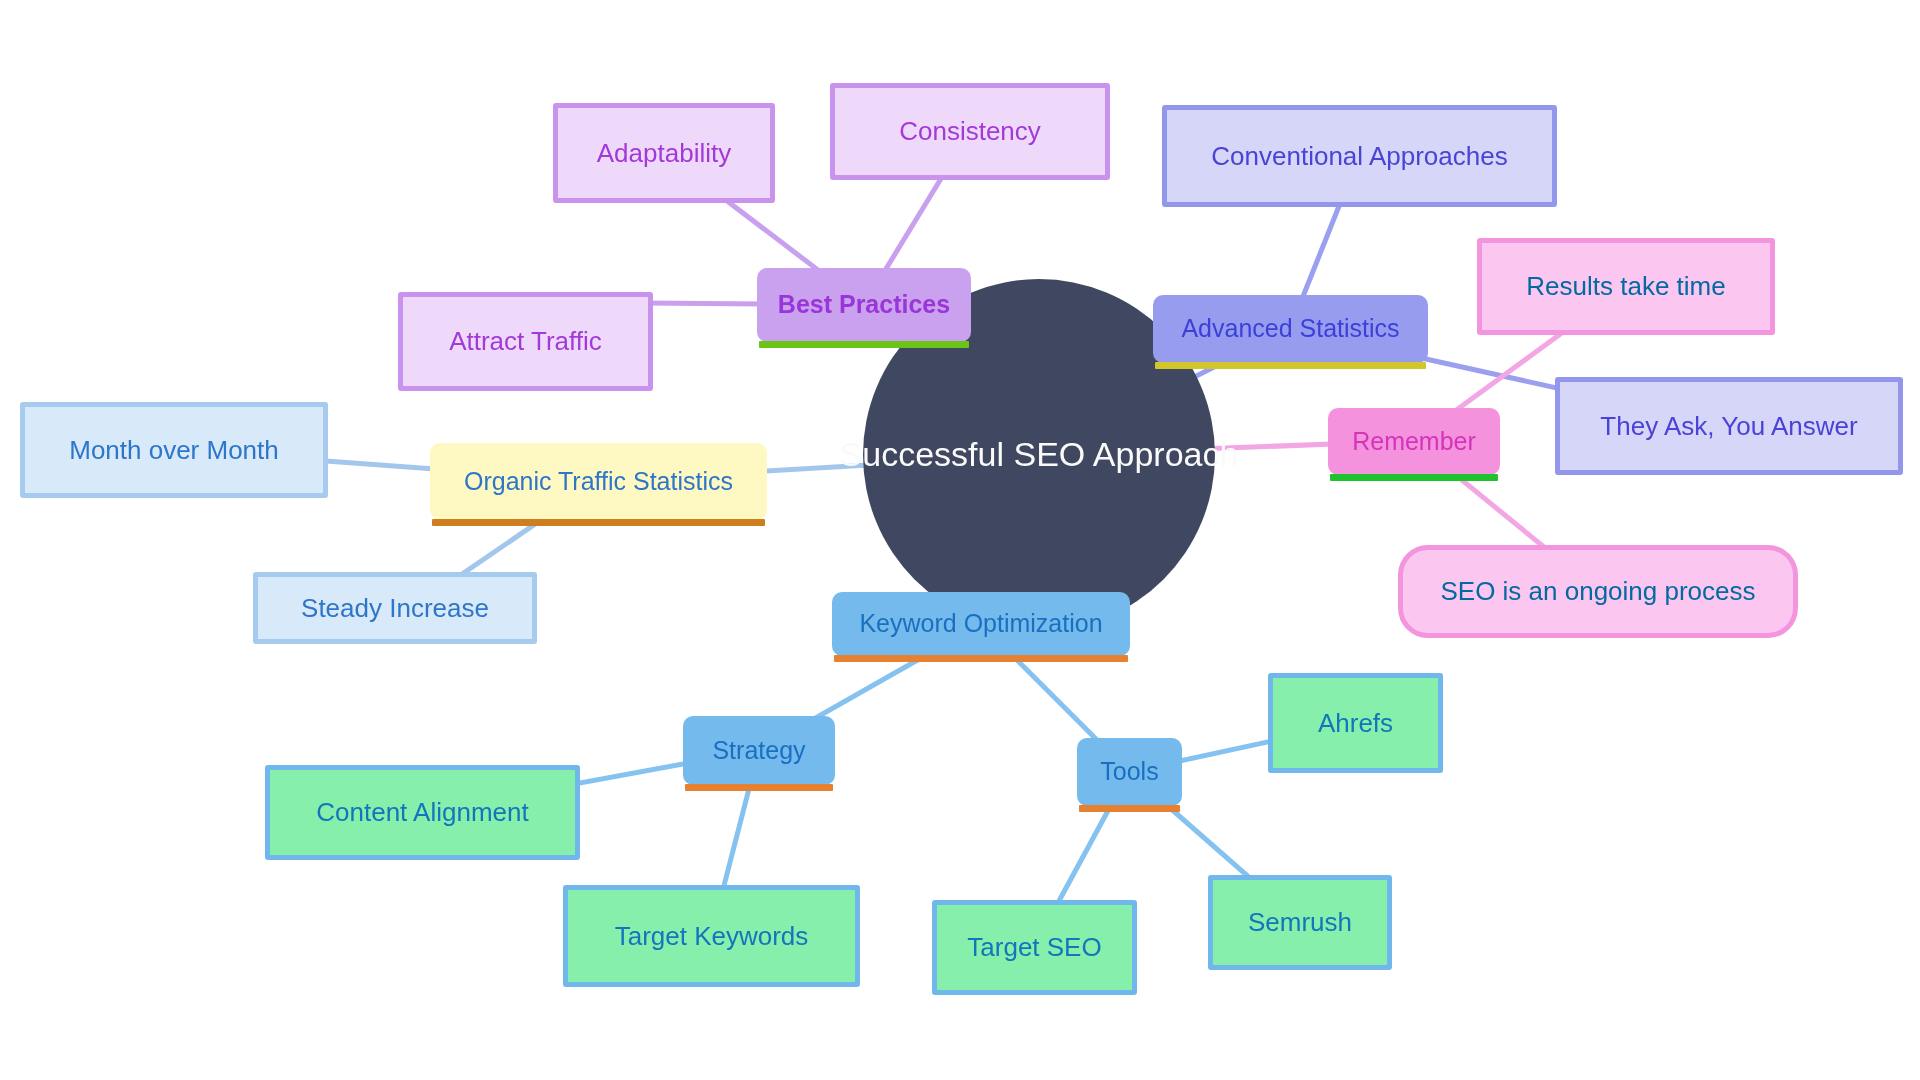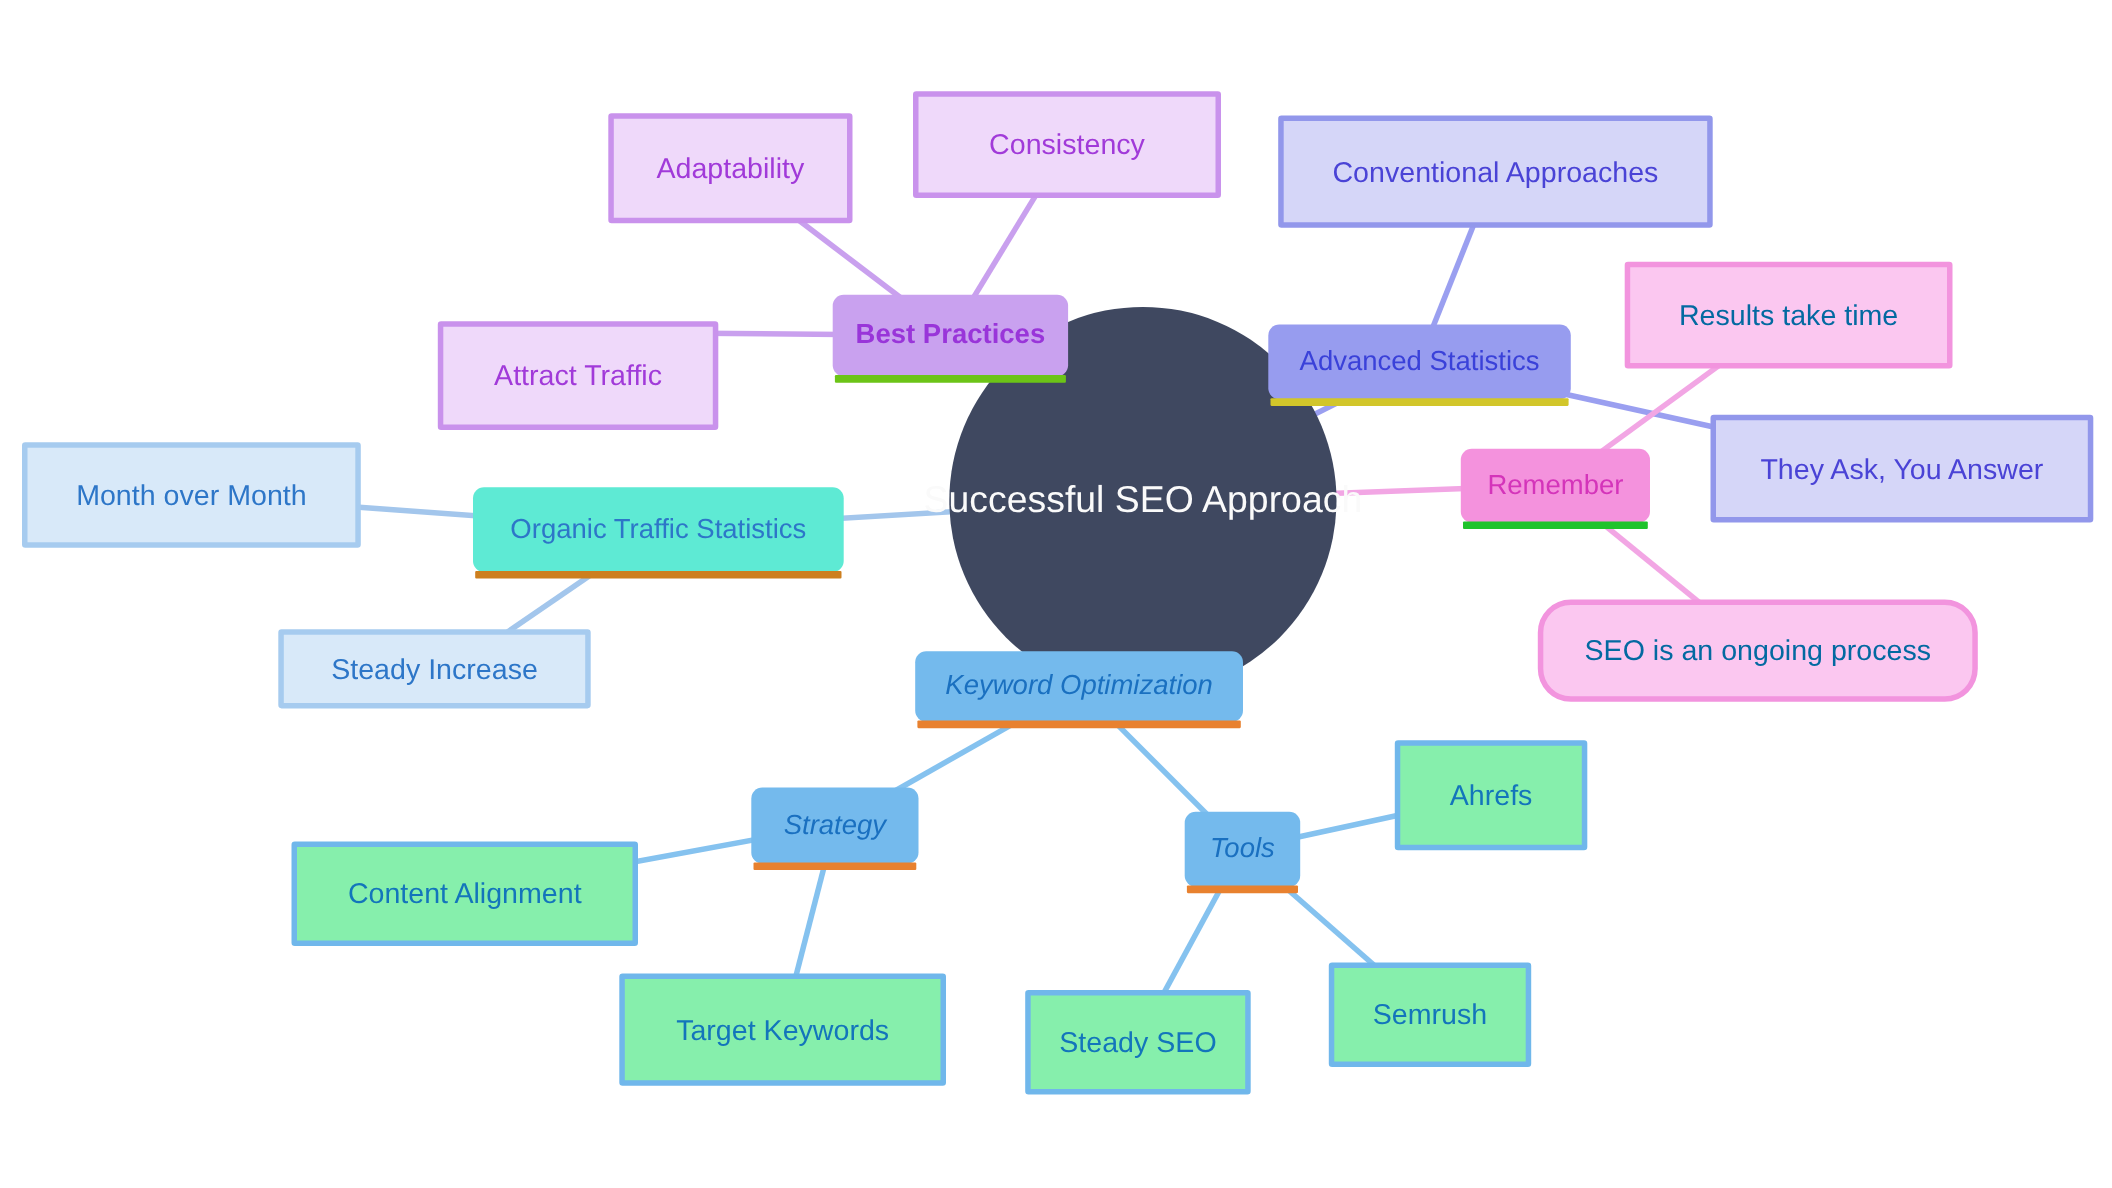--- a/index.html
+++ b/index.html
@@ -44,25 +44,25 @@
   .purple-leaf { background: #efd9fa; border-color: #c992ec; color: #a13ad9; }
 
   .peri-branch { background: #979cef; color: #3a41d9; }
   .peri-branch .accent { background: #d2c62a; }
   .peri-leaf { background: #d5d6f8; border-color: #9297eb; color: #4a43d6; }
 
   .pink-branch { background: #f492dd; color: #d434ba; }
   .pink-branch .accent { background: #1fc32c; }
   .pink-leaf { background: #fbc7f0; border-color: #f294de; color: #0369a1; }
 
-  .blue-branch { background: #5eead4; color: #2d76c8; text-align: center; }
+  .blue-branch { background: #fef9c3; color: #2d76c8; text-align: center; }
   .blue-branch .accent { background: #cd7f1f; }
   .blue-leaf { background: #d8e9f9; border-color: #a6cbef; color: #2d76c8; }
 
-  .sky-branch { background: #74baed; color: #1a70c0; font-style: italic; }
+  .sky-branch { background: #74baed; color: #1a70c0; }
   .sky-branch .accent { background: #e8812f; }
   .sky-leaf { background: #86efac; border-color: #70b7eb; color: #1375bb; }
 </style>
 </head>
 <body>
 
 <div id="canvas">
 
   <svg id="wires" viewBox="0 0 1920 1080">
 
@@ -170,21 +170,21 @@
 
   <div class="node leaf sky-leaf" style="left:265px; top:765px; width:315px; height:95px;">
     <span>Content Alignment</span>
   </div>
 
   <div class="node leaf sky-leaf" style="left:563px; top:885px; width:297px; height:102px;">
     <span>Target Keywords</span>
   </div>
 
   <div class="node leaf sky-leaf" style="left:932px; top:900px; width:205px; height:95px;">
-    <span>Steady SEO</span>
+    <span>Target SEO</span>
   </div>
 
   <div class="node leaf sky-leaf" style="left:1208px; top:875px; width:184px; height:95px;">
     <span>Semrush</span>
   </div>
 
   <div class="node leaf sky-leaf" style="left:1268px; top:673px; width:175px; height:100px;">
     <span>Ahrefs</span>
   </div>
 

